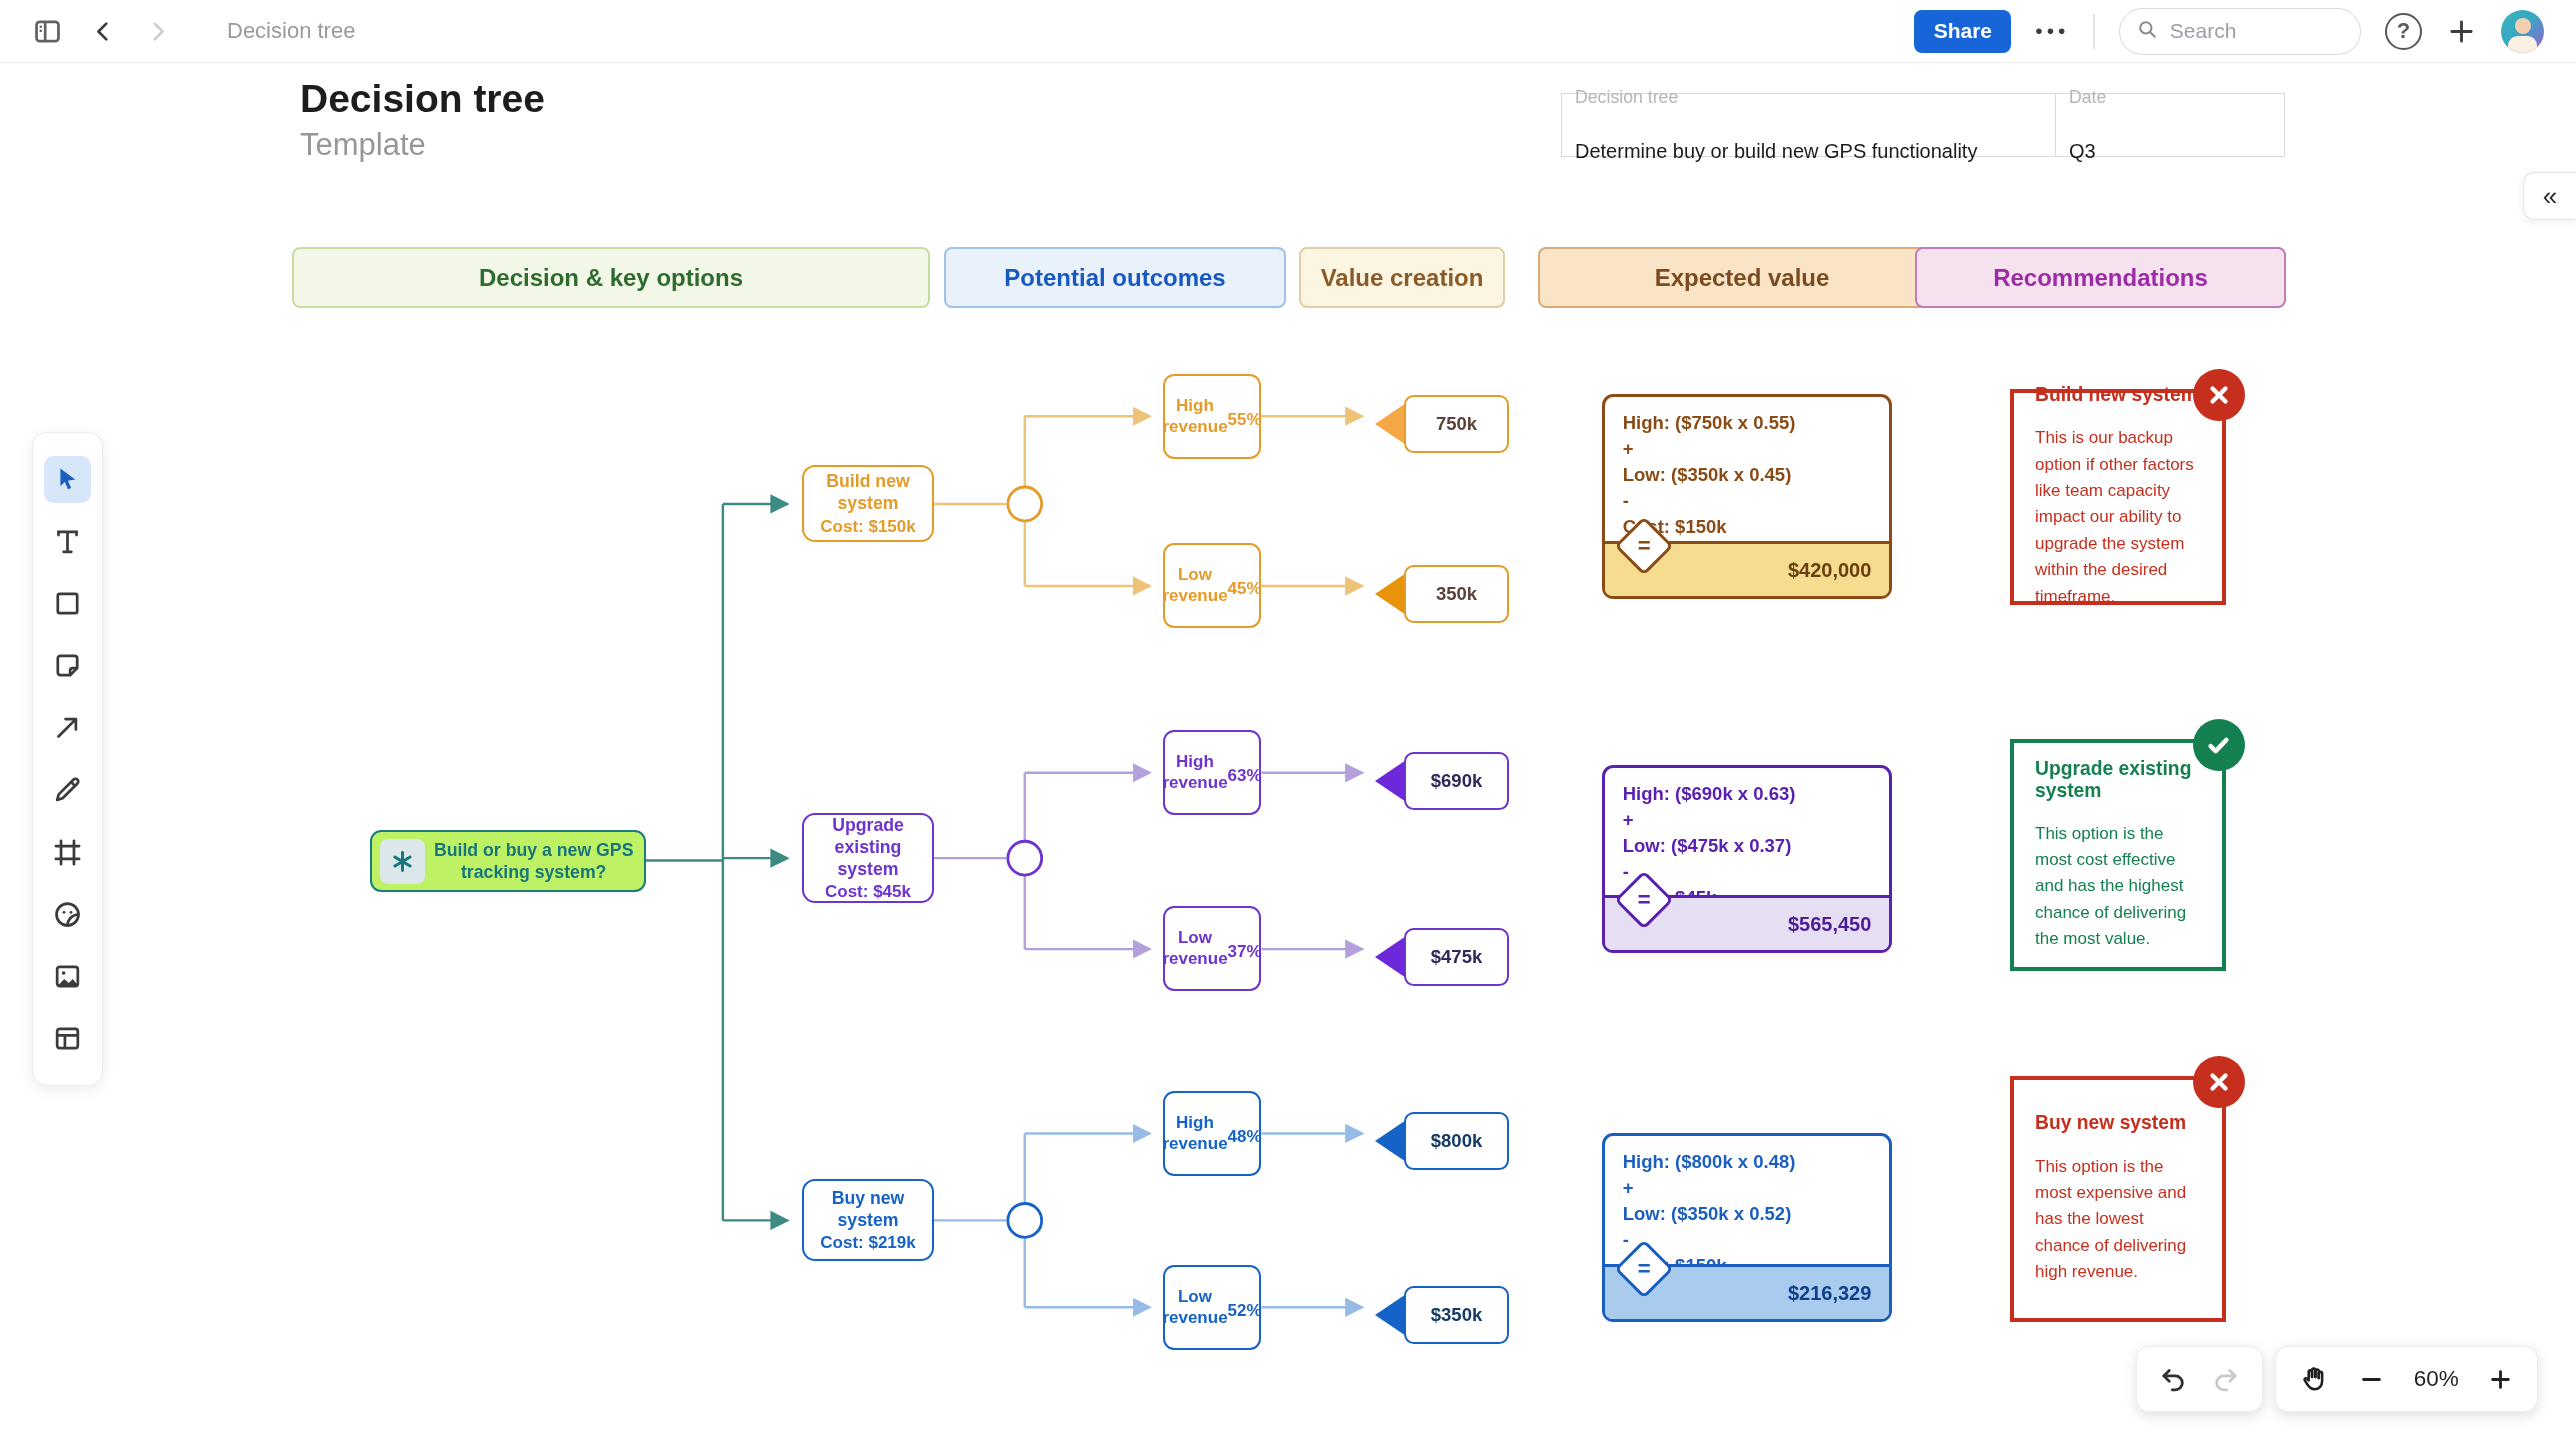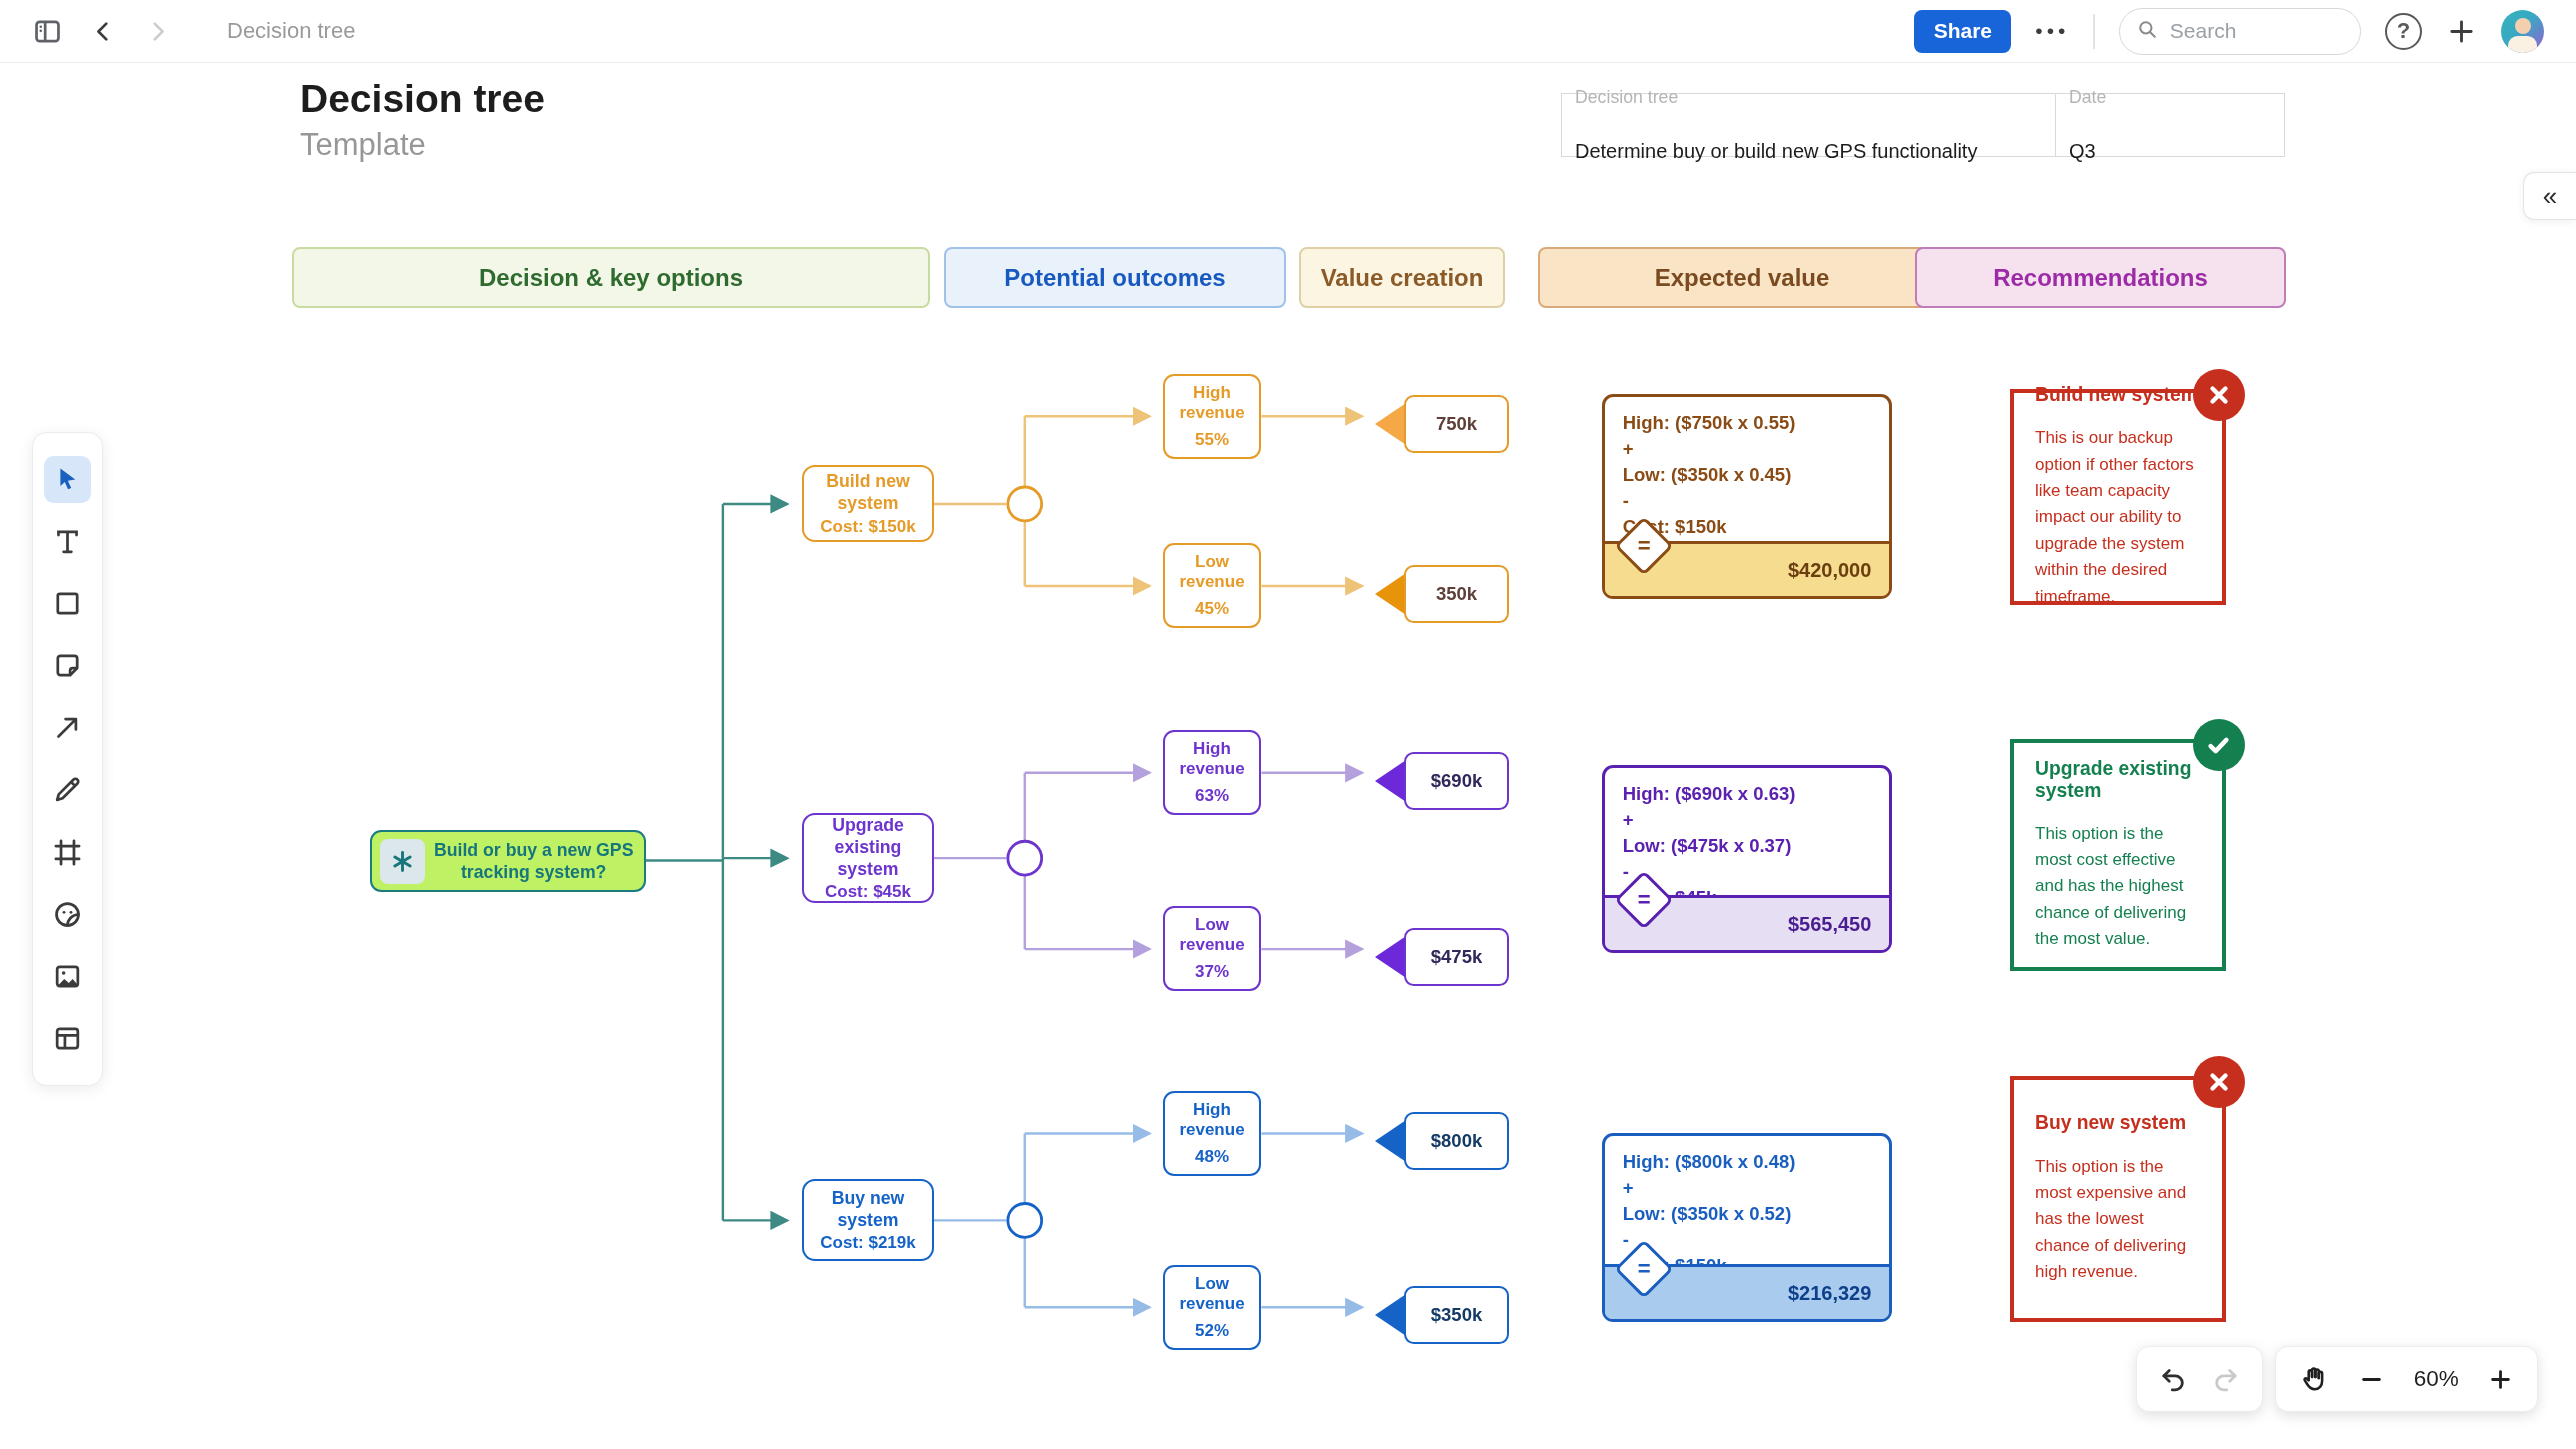--- a/index.html
+++ b/index.html
@@ -67,21 +67,21 @@
   .branch { position:absolute; inset:0; pointer-events:none; z-index:2; }
   .branch > div { pointer-events:auto; }
 
   .option { position:absolute; left:802px; width:132px; background:#fff; border:2.8px solid var(--c);
             border-radius:13px; display:flex; flex-direction:column; align-items:center; justify-content:center;
             text-align:center; color:var(--c); padding:4.8px; }
   .option .t { font-weight:700; font-size:17.7px; line-height:1.25; }
   .option .c { font-weight:600; font-size:17px; margin-top:2.4px; }
 
   .outcome { position:absolute; left:1163px; width:98px; height:85px; background:#fff; border:2.8px solid var(--c);
-             border-radius:11.3px; display:flex; flex-direction:column; align-items:center; justify-content:center;
+             border-radius:11.3px; display:flex; flex-direction:row; align-items:center; justify-content:center;
              text-align:center; color:var(--c); }
   .outcome .t { font-weight:700; font-size:17px; line-height:1.2; }
   .outcome .p { font-weight:600; font-size:17px; margin-top:7px; }
 
   .tag { position:absolute; left:1375px; width:134px; height:58px;margin-top:8px; }
   .tag .tri { position:absolute; left:0; top:0; bottom:0; width:43px;
               clip-path:polygon(100% 0, 0 50%, 100% 100%); }
   .tag .body { position:absolute; left:29px; right:0; top:0; bottom:0; background:#fff;
                border:2.4px solid var(--c); border-radius:9.7px; display:flex; align-items:center; justify-content:center;
                font-weight:700; font-size:18.5px; color:var(--tagtxt); }

